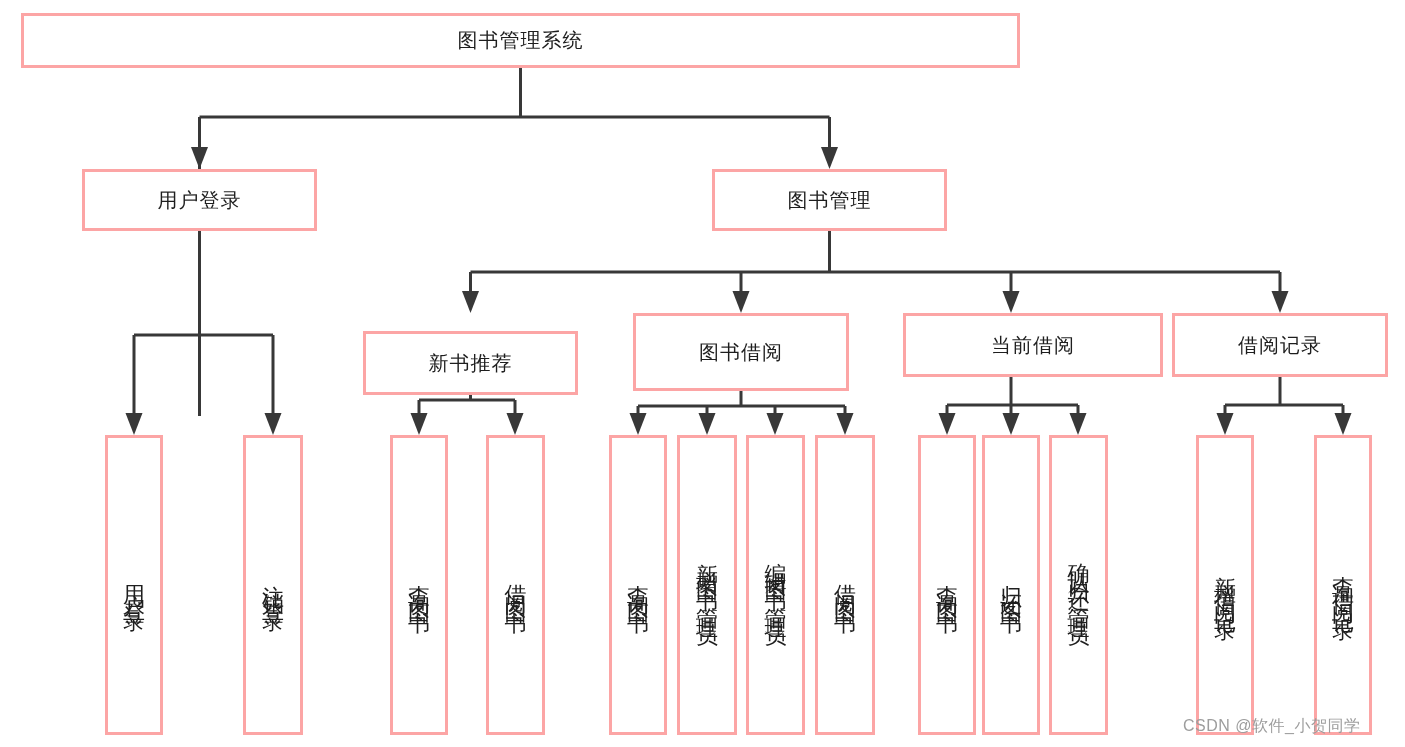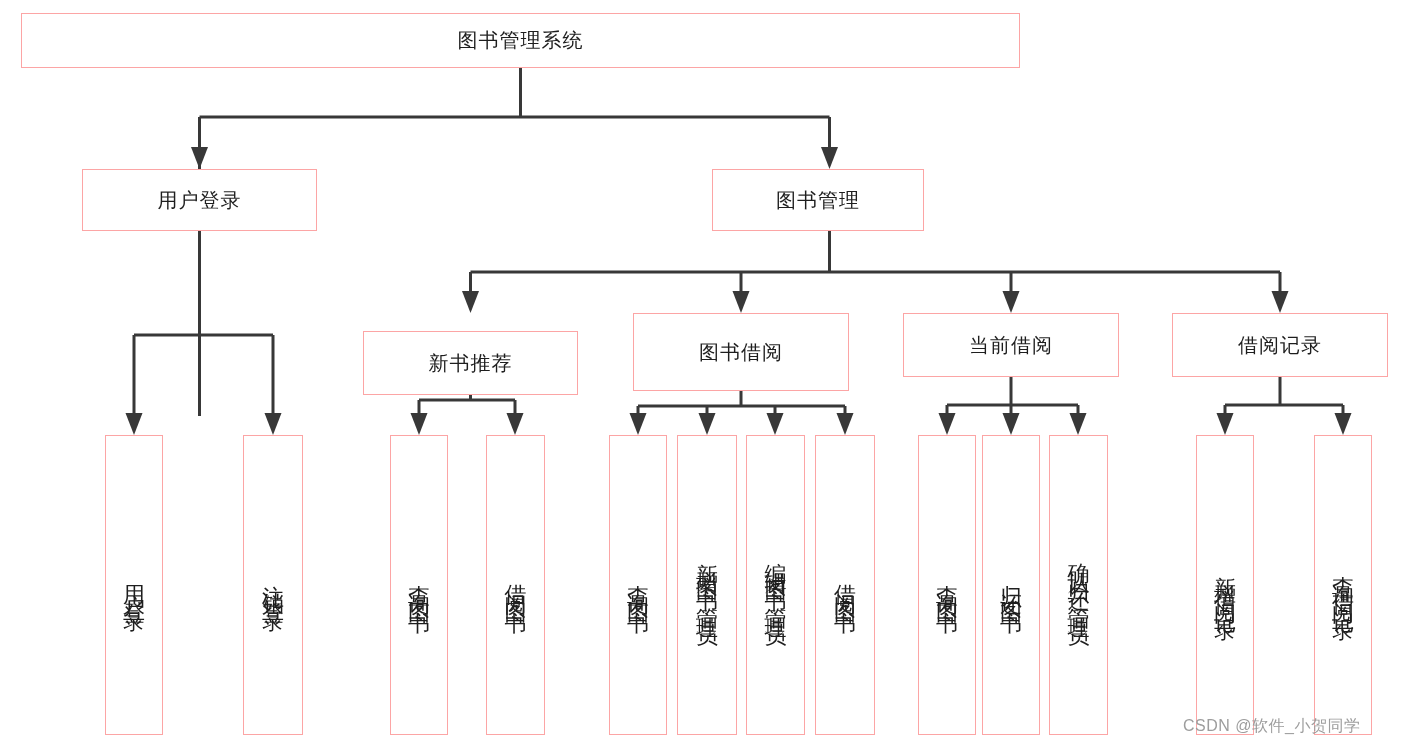--- a/index.html
+++ b/index.html
@@ -19,21 +19,21 @@
     position: absolute;
     left: 0;
     top: 0;
     z-index: 1;
     pointer-events: none;
   }
   .node {
     position: absolute;
     box-sizing: border-box;
     background: #ffffff;
-    border: 1px solid #fca5a5;
+    border: 3px solid #fca5a5;
     display: flex;
     align-items: center;
     justify-content: center;
     z-index: 2;
     color: #1e1e1e;
   }
   .node.h {
     font-size: 20px;
     letter-spacing: 1px;
   }
@@ -110,31 +110,31 @@
     </g>
   </svg>
 
   <div class="node h" style="left:21px; top:13px; width:999px; height:55px;">
     <span>图书管理系统</span>
   </div>
 
   <div class="node h" style="left:82px; top:169px; width:235px; height:62px;">
     <span>用户登录</span>
   </div>
-  <div class="node h" style="left:712px; top:169px; width:212px; height:62px;">
+  <div class="node h" style="left:712px; top:169px; width:235px; height:62px;">
     <span>图书管理</span>
   </div>
 
   <div class="node h" style="left:363px; top:331px; width:215px; height:64px;">
     <span>新书推荐</span>
   </div>
   <div class="node h" style="left:633px; top:313px; width:216px; height:78px;">
     <span>图书借阅</span>
   </div>
-  <div class="node h" style="left:903px; top:313px; width:216px; height:64px;">
+  <div class="node h" style="left:903px; top:313px; width:260px; height:64px;">
     <span>当前借阅</span>
   </div>
   <div class="node h" style="left:1172px; top:313px; width:216px; height:64px;">
     <span>借阅记录</span>
   </div>
 
   <div class="node v" style="left:105px; top:435px; width:58px; height:300px;">
     <span class="vtext">用户登录</span>
   </div>
   <div class="node v" style="left:243px; top:435px; width:60px; height:300px;">

